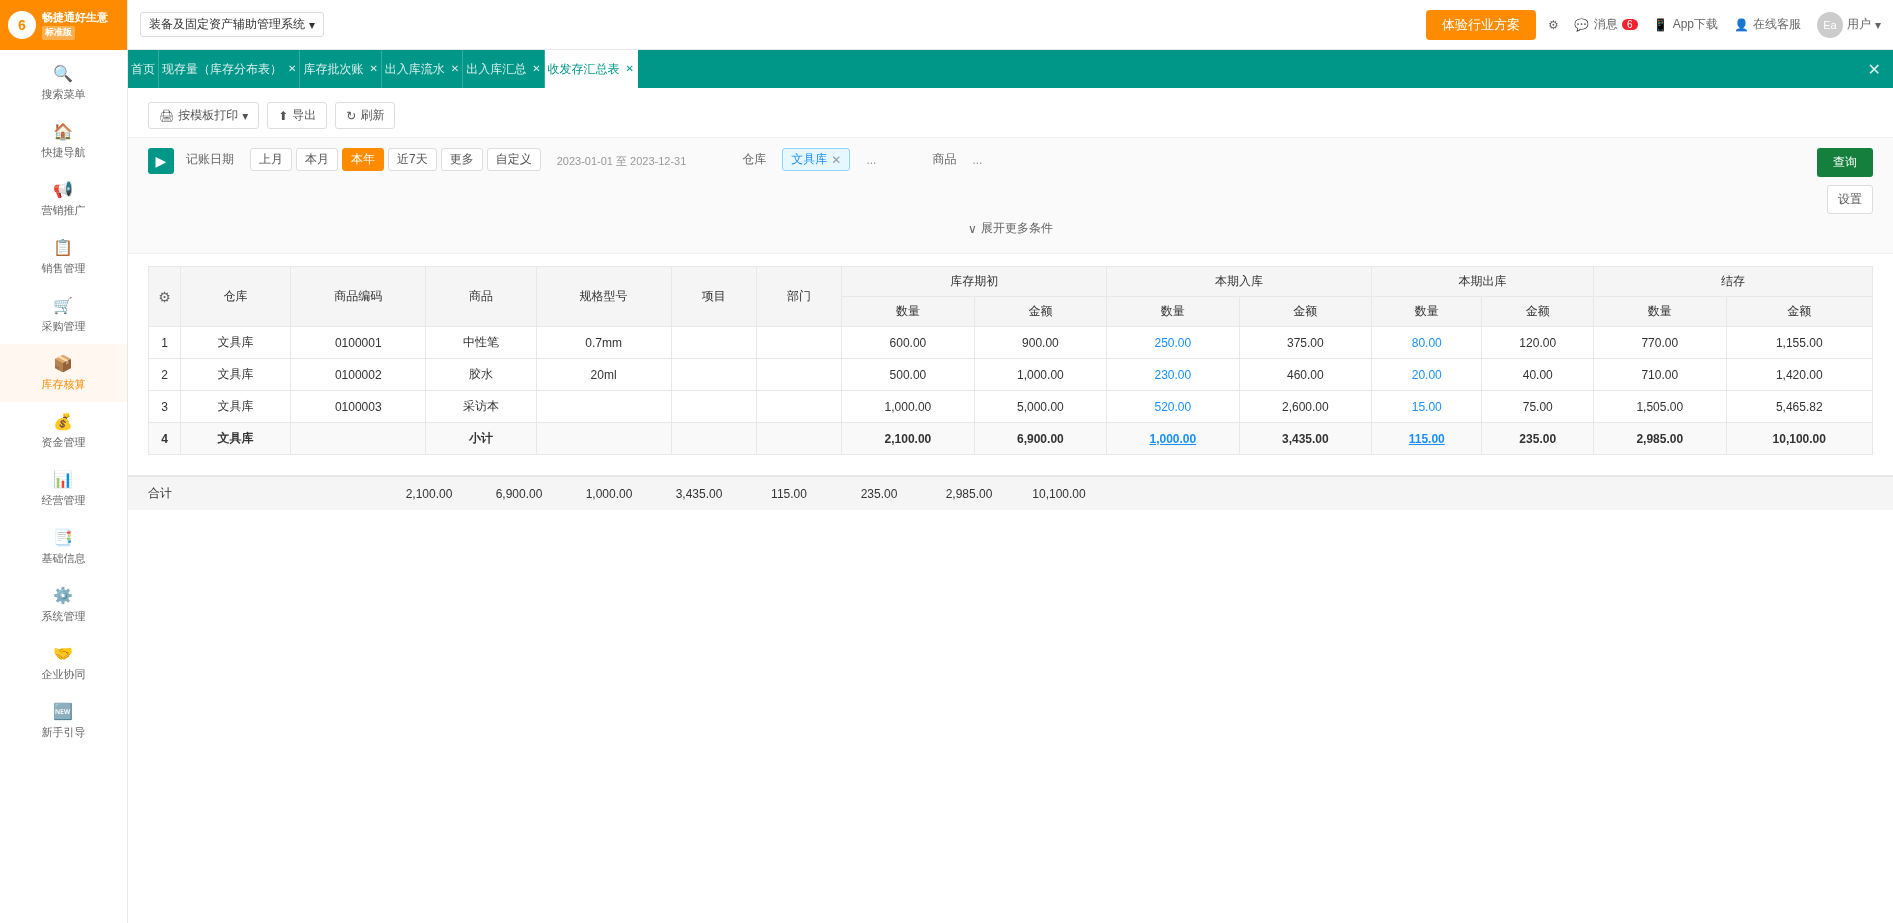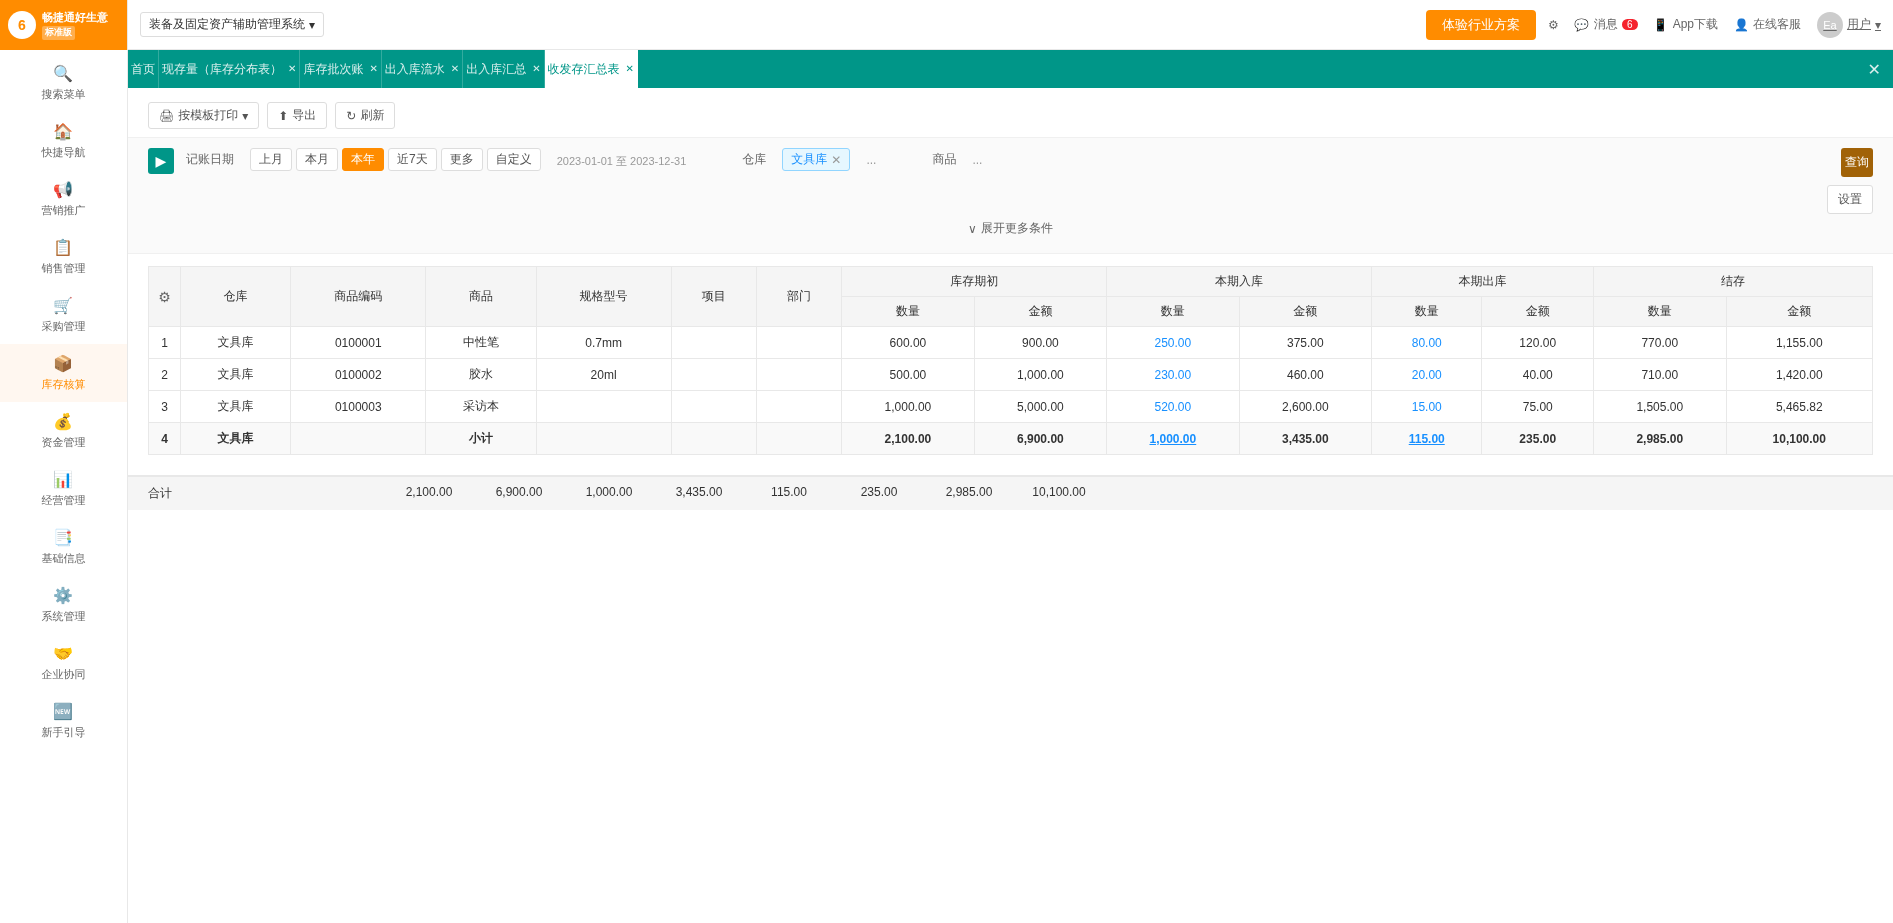--- a/index.html
+++ b/index.html
@@ -19,21 +19,21 @@
     
     .main { flex: 1; display: flex; flex-direction: column; overflow: hidden; }
 
     
     .topbar { background: #fff; height: 50px; display: flex; align-items: center; padding: 0 12px; border-bottom: 1px solid #e8e8e8; gap: 12px; }
     .topbar-title { font-size: 13px; color: #333; flex: 1; display: flex; align-items: center; gap: 8px; }
     .topbar-select { border: 1px solid #ddd; border-radius: 3px; padding: 3px 8px; font-size: 12px; color: #333; background: #fff; cursor: pointer; display: flex; align-items: center; gap: 4px; }
     .topbar-actions { display: flex; align-items: center; gap: 16px; color: #666; font-size: 12px; }
     .topbar-action { display: flex; align-items: center; gap: 4px; cursor: pointer; }
     .badge { background: #f5222d; color: #fff; border-radius: 8px; font-size: 10px; padding: 0 4px; min-width: 16px; text-align: center; }
-    .topbar-user { display: flex; align-items: center; gap: 4px; cursor: pointer; text-decoration: underline; }
+    .topbar-user { display: flex; align-items: center; gap: 4px; cursor: pointer; }
     .topbar-avatar { width: 26px; height: 26px; background: #ccc; border-radius: 50%; display: flex; align-items: center; justify-content: center; font-size: 11px; color: #fff; overflow: hidden; }
 
     
     .btn-try { background: #ff8c00; color: #fff; border: none; padding: 6px 16px; border-radius: 4px; cursor: pointer; font-size: 13px; }
 
     
     .tabs { background: #009688; display: flex; align-items: center; padding: 0 0; height: 38px; overflow: hidden; }
     .tab { display: flex; align-items: center; padding: 0 3px; height: 38px; color: rgba(255,255,255,0.85); cursor: pointer; font-size: 12px; gap: 6px; border-right: 1px solid rgba(255,255,255,0.2); white-space: nowrap; }
     .tab.active { background: #fff; color: #009688; font-weight: 500; }
     .tab-close { font-size: 10px; color: inherit; line-height: 1; }
@@ -68,27 +68,27 @@
     .table-container { padding: 0 20px 20px; }
     table { width: 100%; border-collapse: collapse; margin-top: 12px; font-size: 12px; }
     thead th { background: #f5f5f5; border: 1px solid #e8e8e8; padding: 6px 8px; text-align: center; color: #333; font-weight: 500; white-space: nowrap; }
     tbody td { border: 1px solid #e8e8e8; padding: 7px 8px; text-align: center; color: #333; }
     tbody tr.subtotal td { font-weight: bold; background: #f9f9f9; }
     .link-text { color: #1890ff; cursor: pointer; text-decoration: none; }
     .settings-col { width: 32px; }
     .gear-btn { background: none; border: none; cursor: pointer; color: #666; font-size: 14px; }
 
     
-    .table-footer { background: #f5f5f5; border-top: 2px solid #e8e8e8; padding: 8px 20px; display: flex; position: sticky; bottom: 0; }
+    .table-footer { background: #f5f5f5; border-top: 2px solid #e8e8e8; padding: 8px 20px; display: flex; align-items: center; position: sticky; bottom: 0; }
     .footer-label { font-size: 12px; color: #333; font-weight: 500; margin-right: 16px; width: 220px; }
     .footer-values { display: flex; gap: 0; flex: 1; }
     .footer-cell { text-align: center; font-size: 12px; color: #333; font-weight: 500; }
 
     
-    .query-btn { background: #a16207; color: #fff; border: none; padding: 6px 4px; border-radius: 3px; cursor: pointer; font-size: 12px; }
+    .query-btn { background: #15803d; color: #fff; border: none; padding: 6px 16px; border-radius: 3px; cursor: pointer; font-size: 12px; }
     .settings-btn { background: #fff; color: #555; border: 1px solid #ddd; padding: 5px 10px; border-radius: 3px; cursor: pointer; font-size: 12px; display: block; margin-top: 4px; }
 
     .filter-main { display: flex; align-items: flex-start; gap: 12px; }
     .filter-content { flex: 1; }
     .filter-right { display: flex; flex-direction: column; align-items: flex-end; gap: 4px; }
   </style>
 </head>
 <body>
 
 <div class="sidebar">

